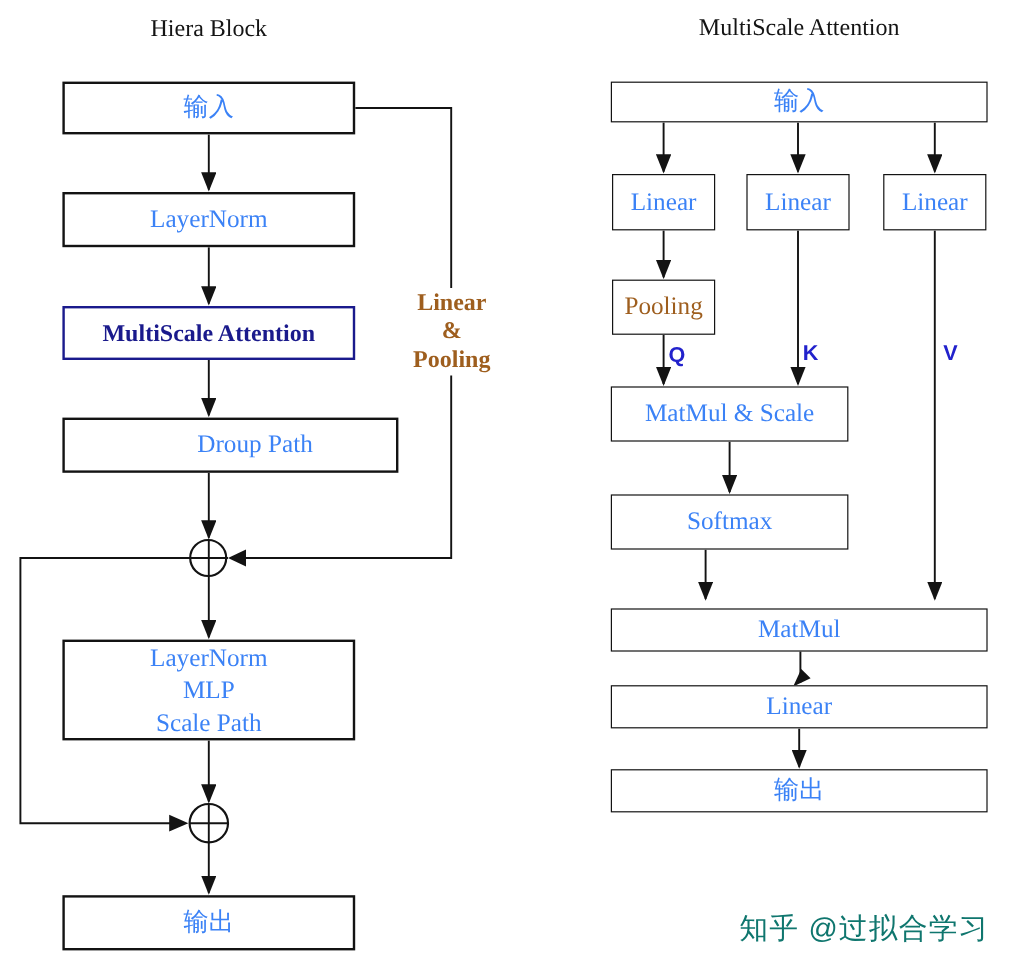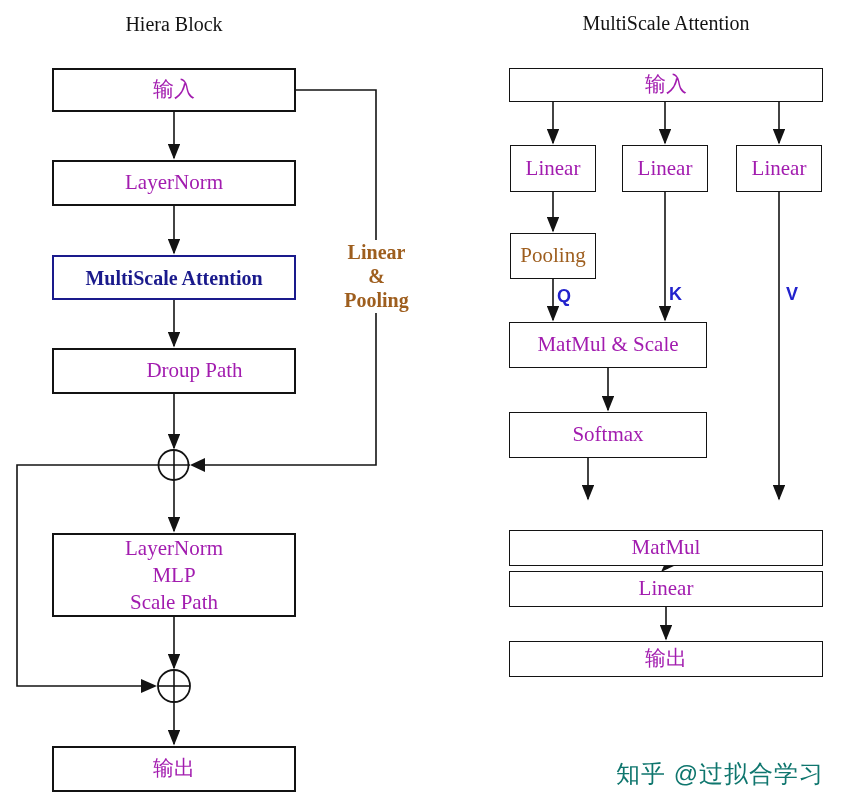--- a/index.html
+++ b/index.html
@@ -11,21 +11,21 @@
     overflow:hidden;
     font-family:"Liberation Serif","DejaVu Serif",serif;
   }
   #wires{position:absolute;left:0;top:0;z-index:1;}
   .box{
     position:absolute;
     box-sizing:border-box;
     background:#ffffff;
     border:2px solid #131313;
     display:flex;align-items:center;justify-content:center;
-    font-size:21px;color:#a21caf;
+    font-size:21px;color:#3b82f6;
     text-align:center;line-height:1.2;
     z-index:2;
   }
   .box.thin{border-width:1.6px;}
   .box.navy{border-color:#1a1a8c;color:#1a1a8c;font-weight:bold;}
   .box.brown{color:#9e5e1e;}
   .box.multiline{flex-direction:column;line-height:27px;}
   .title{
     position:absolute;z-index:3;
     font-size:20px;color:#141414;text-align:center;
@@ -92,21 +92,21 @@
   </svg>
 
   <div class="title" style="left:52px;top:13px;width:244px;">Hiera Block</div>
 
   <div class="box" style="left:52px;top:68px;width:244px;height:44px;">输入</div>
 
   <div class="box" style="left:52px;top:160px;width:244px;height:46px;">LayerNorm</div>
 
   <div class="box navy" style="left:52px;top:255px;width:244px;height:45px;font-size:20px;">MultiScale Attention</div>
 
-  <div class="box" style="left:52px;top:348px;width:244px;height:46px;padding-left:41px;">Droup Path</div>
+  <div class="box" style="left:52px;top:348px;width:280px;height:46px;padding-left:41px;">Droup Path</div>
 
   <div class="box multiline" style="left:52px;top:533px;width:244px;height:84px;">
     <div>LayerNorm</div>
     <div>MLP</div>
     <div>Scale Path</div>
   </div>
 
   <div class="box" style="left:52px;top:746px;width:244px;height:46px;">输出</div>
 
   <div class="skip-label" style="left:331px;top:240px;width:91px;">
@@ -126,21 +126,21 @@
   <div class="box thin brown" style="left:510px;top:233px;width:86px;height:46px;">Pooling</div>
 
   <div class="qkv" style="left:557px;top:286px;">Q</div>
   <div class="qkv" style="left:669px;top:284px;">K</div>
   <div class="qkv" style="left:786px;top:284px;">V</div>
 
   <div class="box thin" style="left:509px;top:412px;width:198px;height:46px;">Softmax</div>
 
   <div class="box thin" style="left:509px;top:322px;width:198px;height:46px;">MatMul &amp; Scale</div>
 
-  <div class="box thin" style="left:509px;top:530px;width:314px;height:36px;">MatMul</div>
+  <div class="box thin" style="left:509px;top:507px;width:314px;height:36px;">MatMul</div>
 
   <div class="box thin" style="left:509px;top:571px;width:314px;height:36px;">Linear</div>
 
   <div class="box thin" style="left:509px;top:641px;width:314px;height:36px;">输出</div>
 
   <div class="watermark" style="left:616px;top:758px;">知乎 @过拟合学习</div>
 
 </div>
 
 </body></html>

